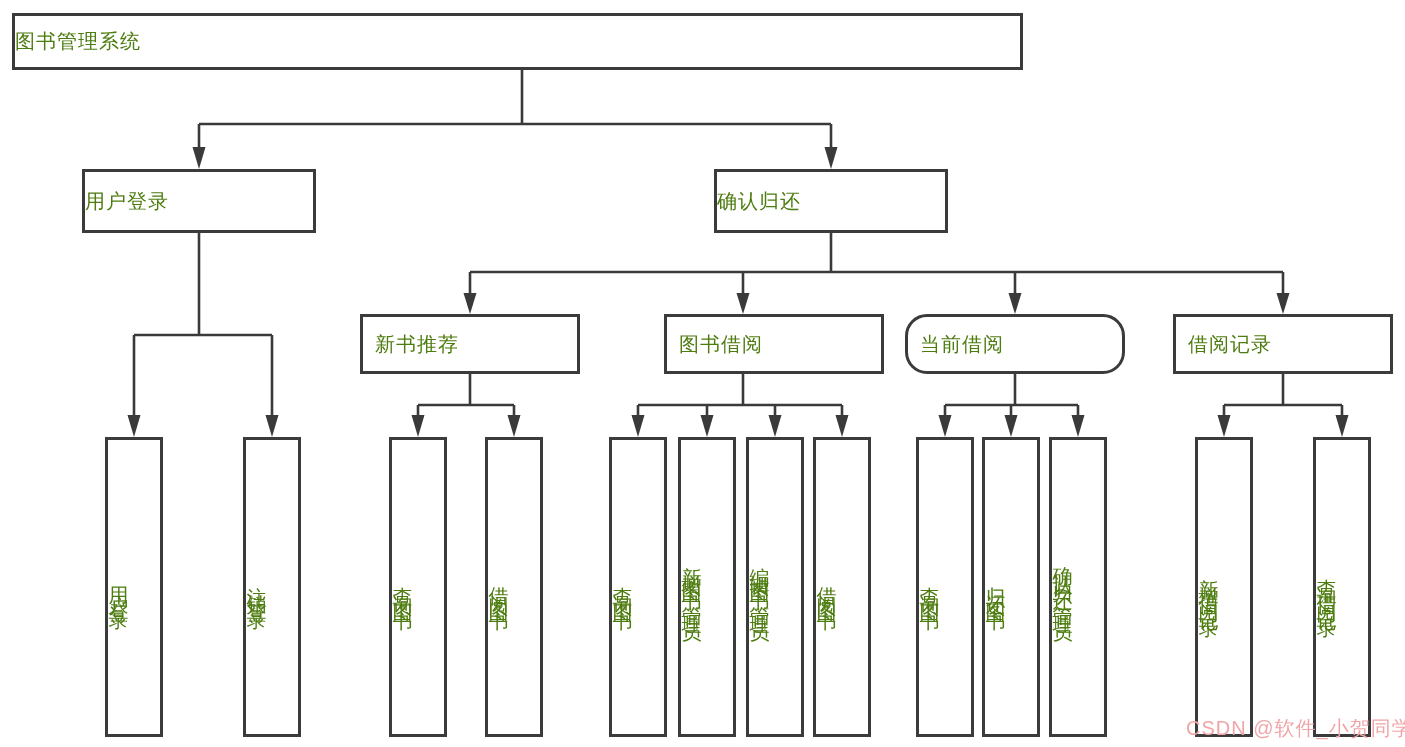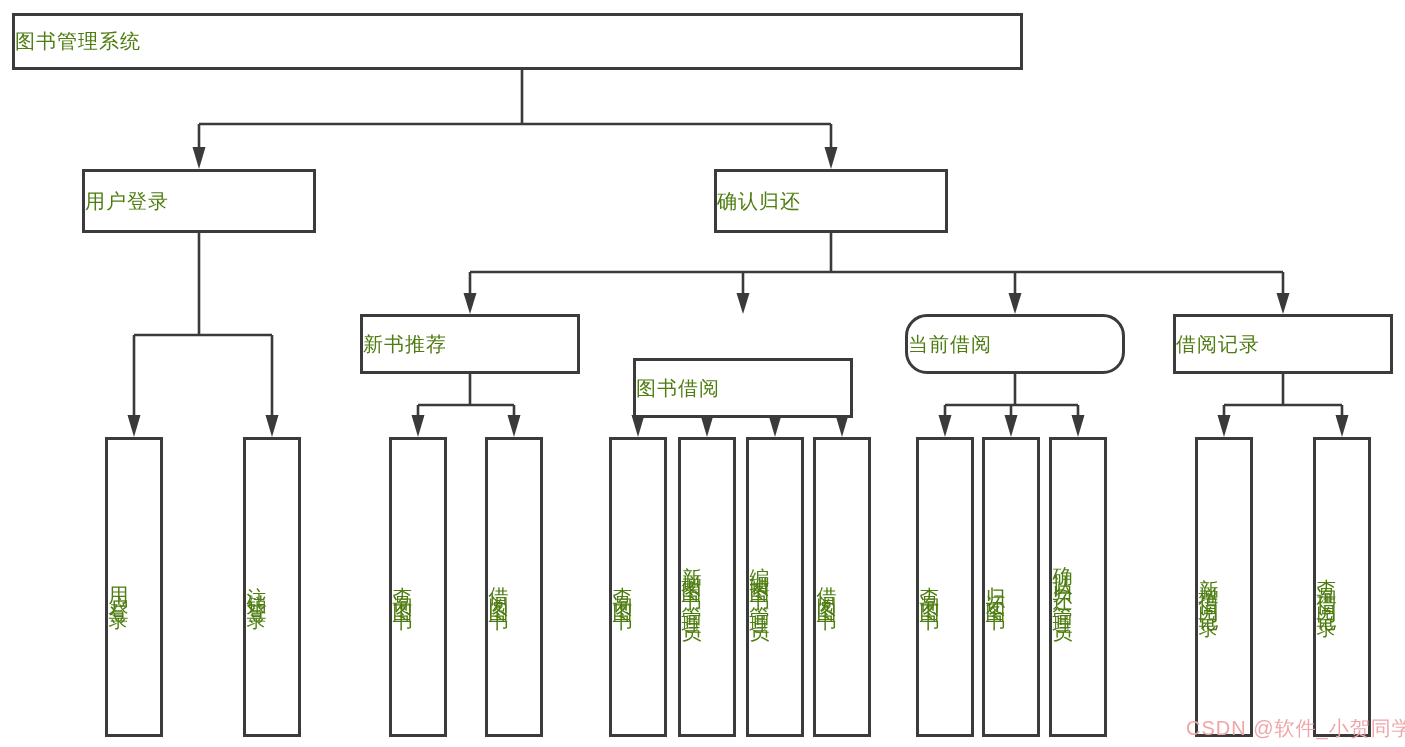--- a/index.html
+++ b/index.html
@@ -30,23 +30,23 @@
     color: #4d7c0f;
     letter-spacing: 1px;
   }
 
   
   .n-root   { left: 12px;  top: 13px;  width: 1011px; height: 57px; }
   
   .n-ulogin { left: 82px;  top: 169px; width: 234px;  height: 64px; }
   .n-bmgmt  { left: 714px; top: 169px; width: 234px;  height: 64px; }
   
-  .lvl3     { top: 314px; width: 220px; height: 60px; }
+  .lvl3     { top: 314px; width: 220px; height: 60px; padding-left: 12px; }
   .n-nbr    { left: 360px; }
-  .n-bb     { left: 633px; margin-top: 44px; }
+  .n-bb     { left: 664px; }
   .n-cb     { left: 905px; border-radius: 22px; }
   .n-br     { left: 1173px; }
   
   .leaf     { top: 437px; width: 58px; height: 300px; }
   .leaf span {
     writing-mode: vertical-lr;
     text-orientation: mixed;
     letter-spacing: 8px;
     line-height: 1.1;
     white-space: nowrap;

